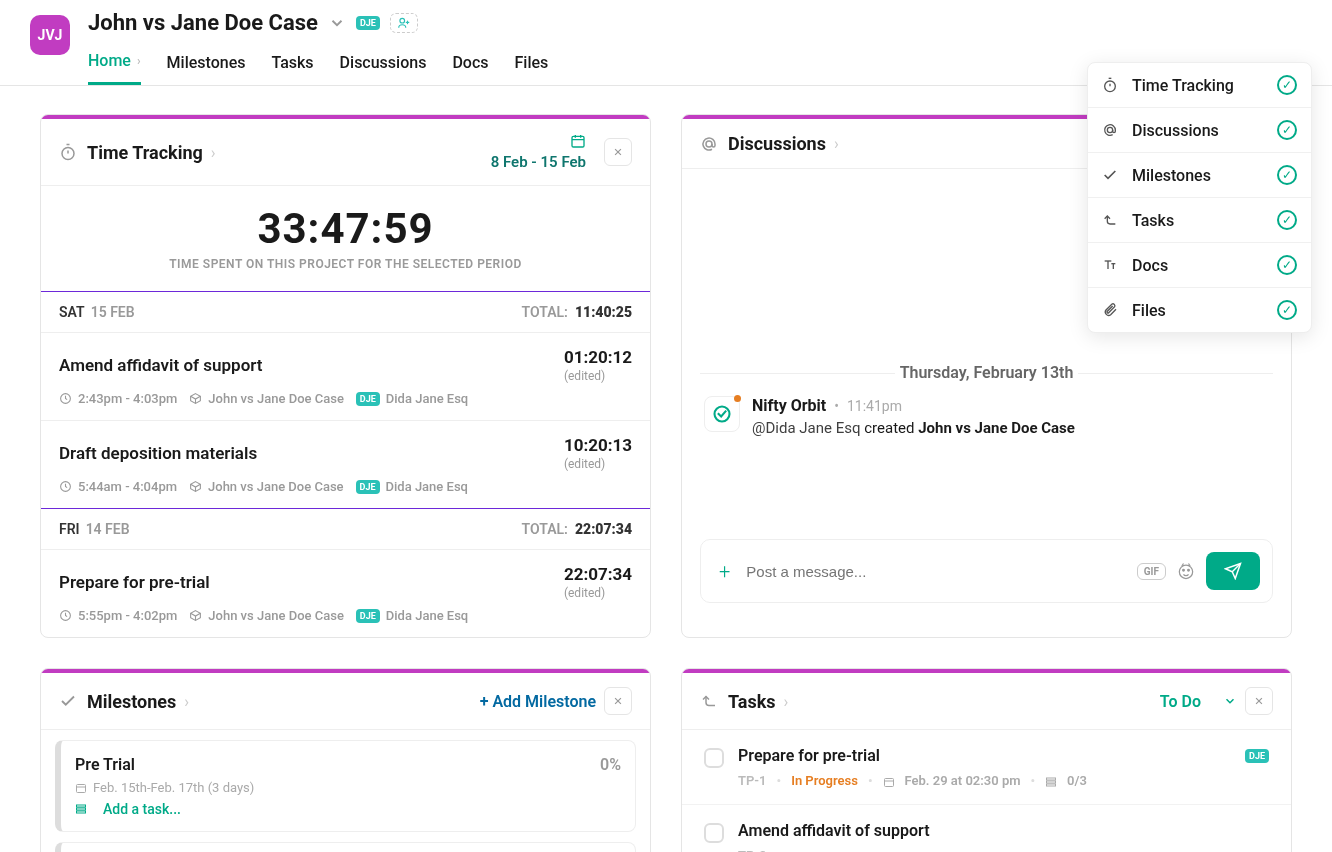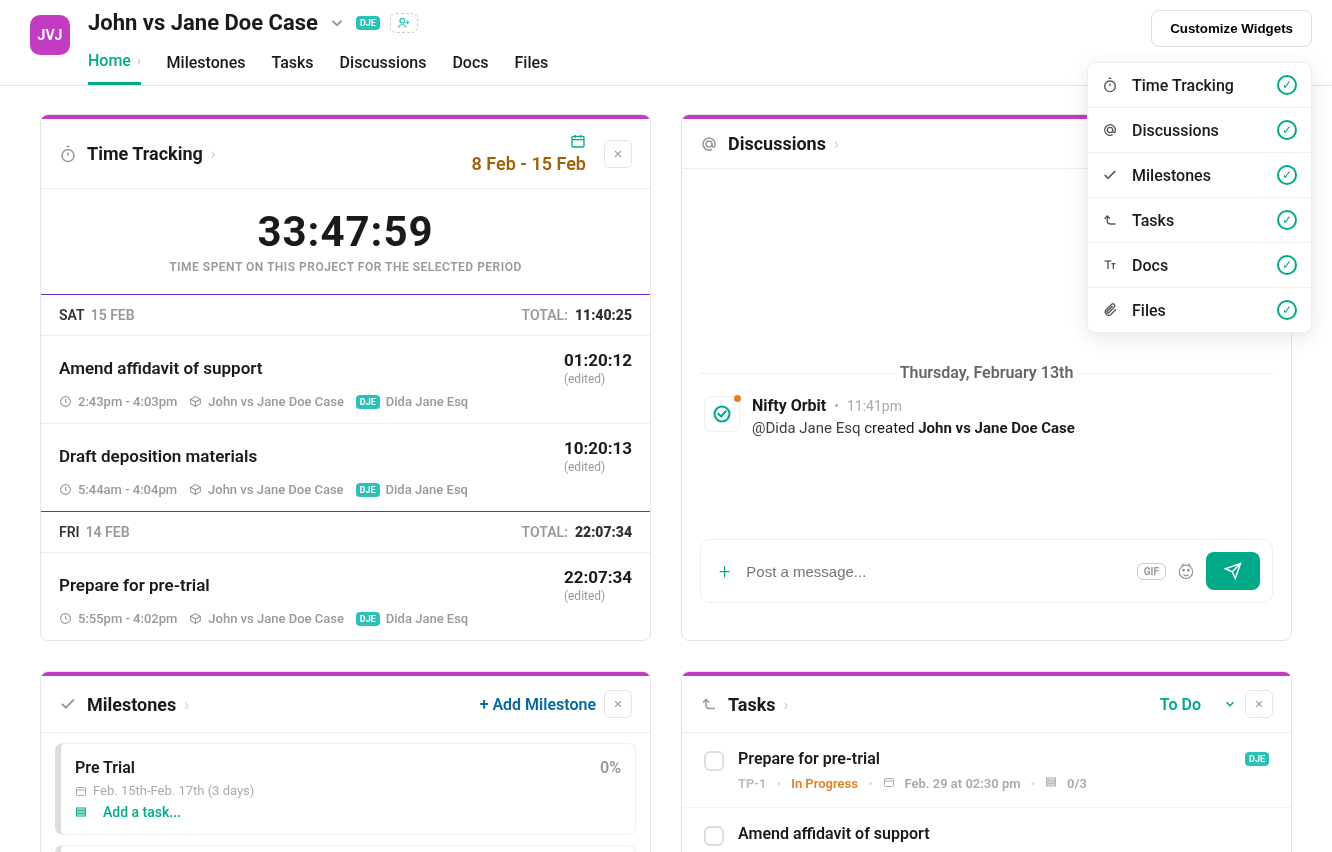--- a/index.html
+++ b/index.html
@@ -27,21 +27,21 @@
 .panel { border: 1px solid #e5e5e5; border-radius: 8px; overflow: hidden; }
 .panel-top { height: 4px; background: #c13cc1; }
 .panel-head { display: flex; align-items: center; padding: 14px 18px; border-bottom: 1px solid #eee; }
 .panel-icon { color: #999; margin-right: 10px; }
 .panel-title { font-size: 18px; font-weight: 700; }
 .panel-head .chev-sm { color: #ccc; margin-left: 8px; }
 .expand { width: 28px; height: 28px; border: 1px solid #e5e5e5; border-radius: 6px; display: flex; align-items: center; justify-content: center; color: #999; cursor: pointer; margin-left: 8px; }
 .spacer { flex: 1; }
 .date-range { text-align: right; margin-right:10px; }
 .cal-ico { color: #0a8; font-size: 16px; }
-.date-text { color: #a16207; font-weight: 600; font-size: 18px; }
+.date-text { color: #0f766e; font-weight: 600; font-size: 15px; }
 .big-time { font-size: 42px; font-weight: 700; letter-spacing: 1px; text-align: center; padding: 18px 0 4px; }
 .sub-text { text-align: center; color: #999; font-size: 12px; font-weight: 600; letter-spacing: 0.5px; padding-bottom: 20px; }
 .day-row { display: flex; padding: 12px 18px; background: #fff; border-top: 1px solid #6d28d9; color: #999; font-weight: 600; font-size: 14px; }
 .day-row .day { color: #333; margin-right: 6px; }
 .day-row .total { margin-left: auto; }
 .entry { padding: 14px 18px; border-top: 1px solid #eee; }
 .entry-top { display: flex; justify-content: space-between; align-items: center; }
 .entry-title { font-size: 17px; font-weight: 600; }
 .entry-time { font-size: 17px; font-weight: 700; text-align: right; }
 .entry-meta { display: flex; align-items: center; gap: 12px; margin-top: 8px; color: #999; font-size: 13px; font-weight: 500; }
@@ -72,21 +72,21 @@
 .ms-head { display: flex; justify-content: space-between; }
 .ms-title { font-weight: 600; font-size: 16px; }
 .ms-pct { color: #999; font-weight: 600; }
 .ms-date { color: #aaa; font-size: 13px; margin-top: 6px; display:flex; align-items:center; gap:6px; }
 .ms-add { color: #0a8; font-weight: 500; font-size: 14px; margin-top: 6px; display:flex; align-items:center; gap:16px; cursor: pointer; }
 .todo-sel { color: #0a8; font-weight: 600; cursor: pointer; display:flex; align-items:center; gap:22px; }
 .task { padding: 16px 22px; border-bottom: 1px solid #f2f2f2; display: flex; gap: 14px; }
 .check { width: 20px; height: 20px; border: 2px solid #ddd; border-radius: 6px; margin-top: 2px; cursor: pointer; }
 .task-body { flex: 1; }
 .task-title { font-weight: 600; font-size: 16px; }
-.task-meta { display: flex; gap: 10px; margin-top: 8px; color: #aaa; font-size: 13px; font-weight: 600; align-items: flex-start;}
+.task-meta { display: flex; gap: 10px; margin-top: 8px; color: #aaa; font-size: 13px; font-weight: 600; align-items: flex-end;}
 .task-id { color: #bbb; }
 .status-prog { color: #e67e22; }
 .task-badge { background: #2ac1b7; color: #fff; font-size: 9px; font-weight: 700; padding: 2px 4px; border-radius: 4px; }
 .sep { color: #ddd; }
 svg { display: block; }
 </style>
 </head>
 <body>
 
 <div class="header">
@@ -114,21 +114,20 @@
           <span>Home</span>
           <span class="tab-chev">›</span>
         </div>
       <div class="tab">Milestones</div>
       <div class="tab">Tasks</div>
       <div class="tab">Discussions</div>
       <div class="tab">Docs</div>
       <div class="tab">Files</div>
     </div>
   </div>
-  <button class="customize-btn">Customize Widgets</button>
 
   <div class="dropdown">
     <div class="dd-item">
       <span class="dd-icon">
           <svg width="16" height="16" viewBox="0 0 24 24" fill="none" stroke="currentColor" stroke-width="2">
             <circle cx="12" cy="14" r="8"></circle>
             <line x1="12" y1="10" x2="12" y2="14"></line>
             <line x1="10" y1="2" x2="14" y2="2"></line>
           </svg>
         </span>

